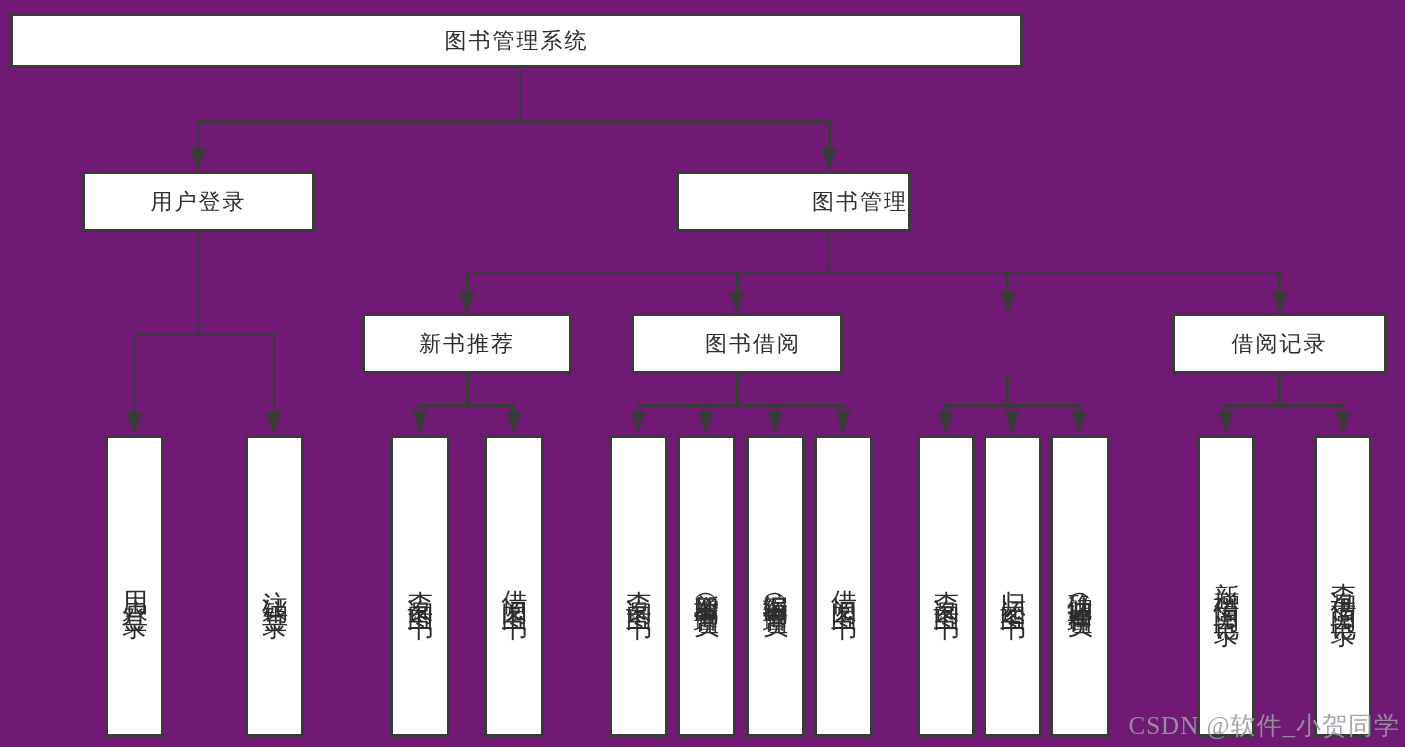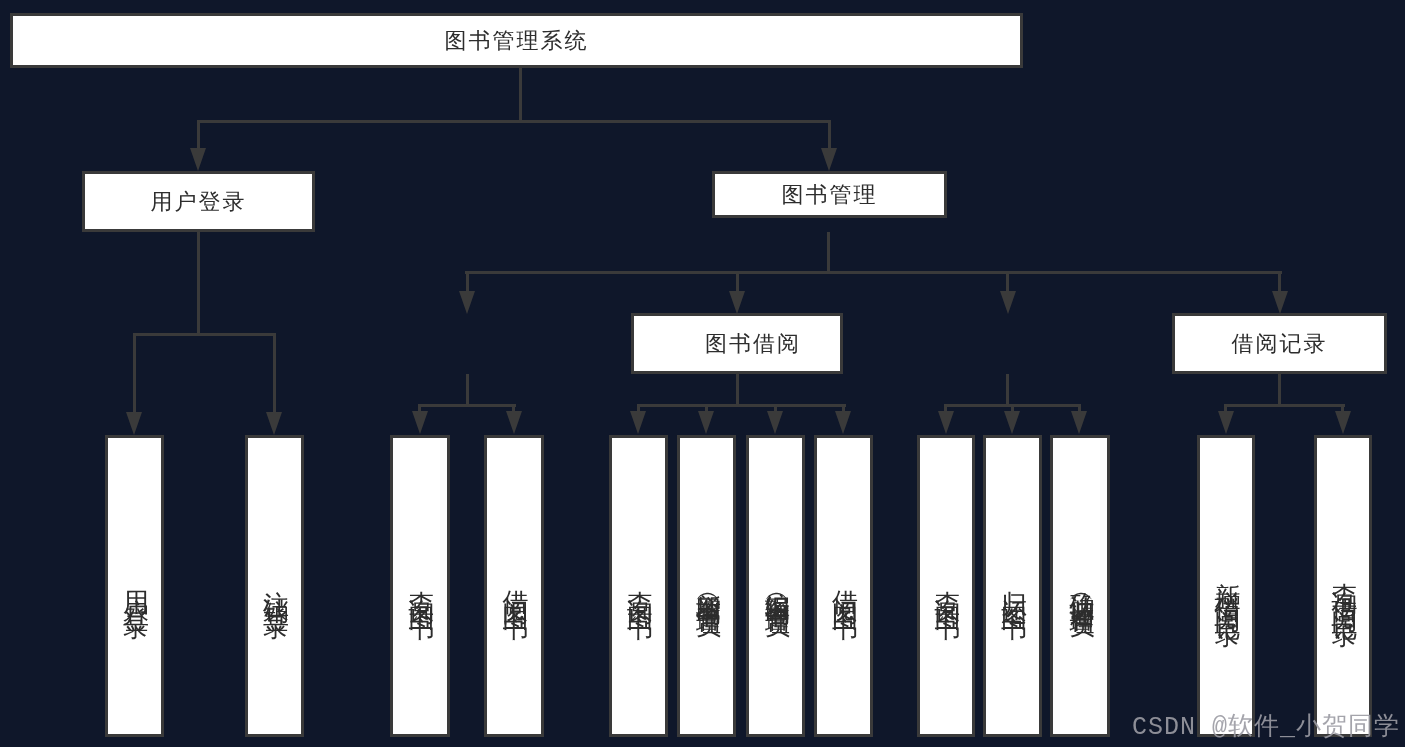--- a/index.html
+++ b/index.html
@@ -1,22 +1,22 @@
 <!DOCTYPE html>
 <html><head>
 <meta charset="utf-8">
 <style>
   :root{
     --line:#3a3a3a;
     --text:#2d2d2d;
   }
   html,body{margin:0;padding:0;background:#fff;}
   #stage{
-    position:relative;width:1405px;height:747px;background:#0f172a;overflow:hidden;
-    font-family:Liberation Mono, monospace;color:var(--text);
+    position:relative;width:1405px;height:747px;background:#701a75;overflow:hidden;
+    font-family:Liberation Serif, serif;color:var(--text);
   }
   .box{
     position:absolute;box-sizing:border-box;border:3px solid var(--line);background:#fff;
     display:flex;align-items:center;justify-content:center;
     font-size:22px;letter-spacing:2px;white-space:nowrap;
   }
   .leaf{
     position:absolute;box-sizing:border-box;border:3px solid var(--line);background:#fff;
     top:435px;height:302px;
     display:flex;align-items:center;justify-content:center;
@@ -42,24 +42,27 @@
 
 <div id="stage">
 
   <div class="box" style="left:10px;top:13px;width:1013px;height:55px;">
     <span>图书管理系统</span>
   </div>
 
   <div class="box" style="left:82px;top:171px;width:233px;height:61px;">
     <span>用户登录</span>
   </div>
-  <div class="box" style="left:712px;top:171px;width:235px;height:47px;">
+  <div class="box" style="left:676px;top:171px;width:235px;height:61px;justify-content:flex-end;">
     <span>图书管理</span>
   </div>
 
+  <div class="box" style="left:362px;top:313px;width:210px;height:61px;">
+    <span>新书推荐</span>
+  </div>
   <div class="box" style="left:631px;top:313px;width:212px;height:61px;padding-left:32px;">
     <span>图书借阅</span>
   </div>
   <div class="box" style="left:1172px;top:313px;width:215px;height:61px;">
     <span>借阅记录</span>
   </div>
 
   <div class="leaf" style="left:105px;width:59px;">
     <span>用户登录</span>
   </div>

